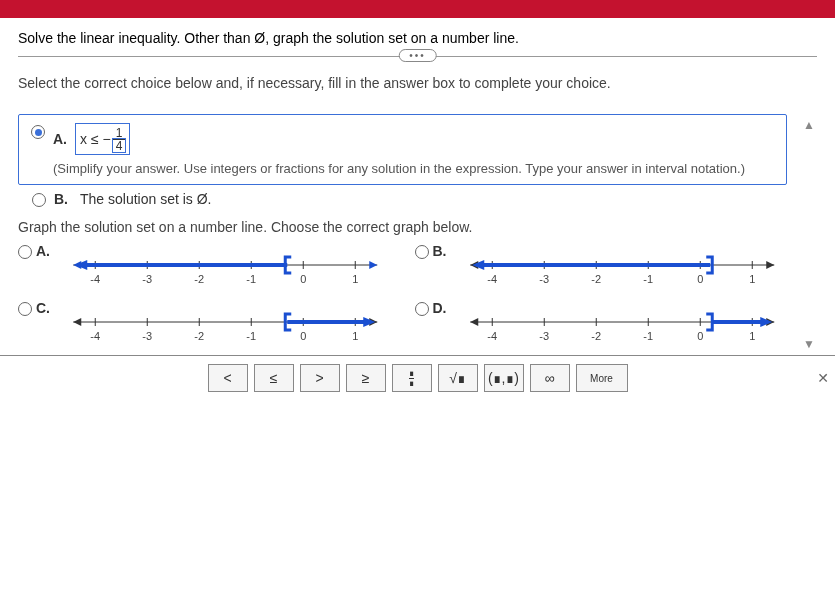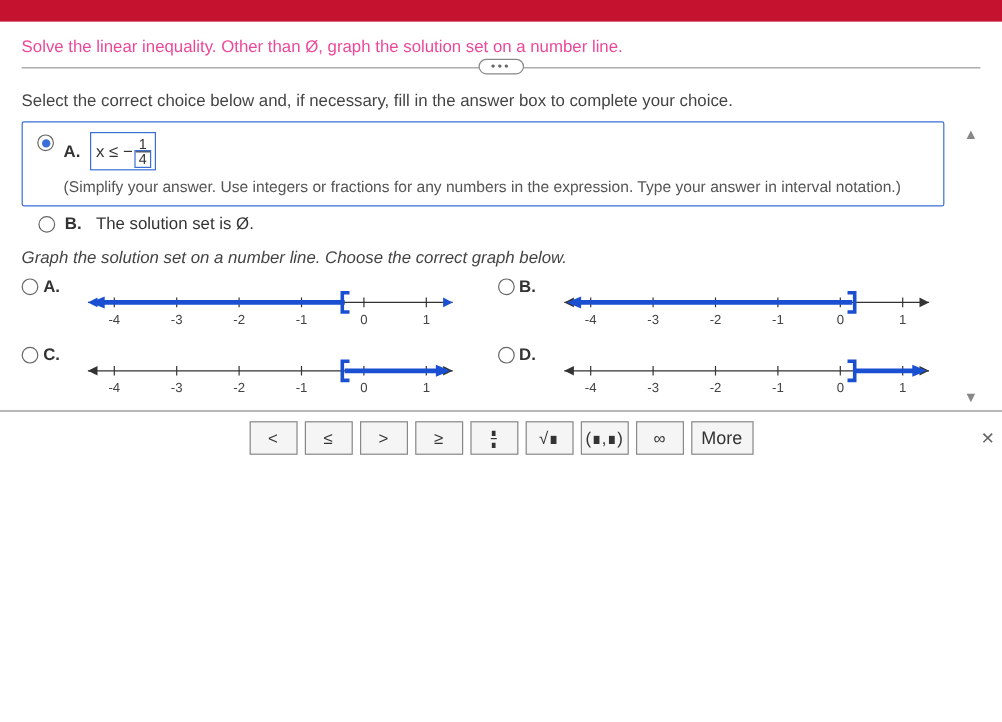--- a/index.html
+++ b/index.html
@@ -1,51 +1,51 @@
 <!DOCTYPE html>
 <html><head>
 <meta charset="utf-8">
 <style>
   * { box-sizing: border-box; margin: 0; padding: 0; }
   body { font-family: Arial, sans-serif; font-size: 14px; color: #333; background: #fff; width: 835px; }
   .topbar { background: #c4122f; height: 18px; }
   .content { padding: 12px 18px 0 18px; }
-  .question { color: #ec4899; margin-bottom: 10px; }
+  .question { color: #000000; margin-bottom: 10px; }
   .ineq { margin: 8px 0 14px 22px; font-size: 15px; }
   .hr { border: none; border-top: 1px solid #999; margin: 6px 0 0 0; position: relative; }
   .dots { position: absolute; left: 50%; top: -8px; transform: translateX(-50%); background: #fff; border: 1px solid #888; border-radius: 8px; padding: 0 10px; font-size: 10px; letter-spacing: 2px; color: #666; cursor: pointer; }
-  .instr { margin: 18px 0 10px 0; color: #444; }
+  .instr { margin: 18px 0 23px 0; color: #444; }
   .selected-box { border: 1.5px solid #3a6fd8; border-radius: 2px; padding: 8px 12px; margin: 0 14px 6px 0; display: flex; align-items: flex-start; gap: 8px; }
   .radio { width: 14px; height: 14px; border: 1.5px solid #666; border-radius: 50%; display: inline-flex; align-items: center; justify-content: center; flex-shrink: 0; margin-top: 2px; cursor: pointer; }
   .radio.sel::after { content: ""; width: 7px; height: 7px; background: #3a6fd8; border-radius: 50%; }
   .opt-body { flex: 1; }
   .opt-label { font-weight: bold; margin-right: 4px; }
   .answer-line { display: flex; align-items: center; flex-wrap: wrap; gap: 4px; }
   .input-box { border: 1.5px solid #3a6fd8; padding: 2px 4px; display: inline-flex; align-items: center; gap: 2px; min-width: 54px; height: 32px; }
   .frac { display: inline-flex; flex-direction: column; align-items: center; font-size: 12px; line-height: 1; }
   .frac .den { border-top: 1px solid #333; padding-top: 1px; }
   .frac .den.sel { border-top-color: #333; outline: 1.5px solid #3a6fd8; padding: 0 3px; }
   .hint { font-size: 13px; color: #555; margin-top: 6px; }
   .opt-row { display: flex; align-items: center; gap: 8px; margin: 6px 0 10px 14px; }
-  .graph-instr { margin: 12px 0 8px 0; color: #444; font-style: italic; }
+  .graph-instr { margin: 12px 0 8px 0; color: #444; }
   .graphs { display: grid; grid-template-columns: 1fr 1fr; gap: 8px 20px; padding: 0 10px 6px 0; }
   .graph-opt { display: flex; align-items: flex-start; gap: 6px; }
   .glabel { display: flex; align-items: center; gap: 4px; font-weight: bold; }
   .nl-wrap { flex: 1; padding-top: 10px; }
   svg.nl { width: 100%; height: 36px; }
   .axis { stroke: #333; stroke-width: 1; }
   .tick { stroke: #333; stroke-width: 1; }
   .ticklbl { font-size: 11px; fill: #444; text-anchor: middle; }
   .ray { stroke: #1a4fd1; stroke-width: 4; }
   .arrowhead { fill: #1a4fd1; }
   .bracket { stroke: #1a4fd1; stroke-width: 3; fill: none; }
   .scroll-arrow { width: 16px; text-align: center; color: #888; font-size: 12px; cursor: pointer; }
   .toolbar { border-top: 1px solid #888; padding: 8px 0 6px 0; display: flex; align-items: center; justify-content: center; gap: 6px; position: relative; }
   .tbutton { border: 1px solid #888; background: #f5f5f5; min-width: 40px; height: 28px; display: inline-flex; align-items: center; justify-content: center; font-size: 14px; cursor: pointer; }
-  .tbutton.wide { min-width: 52px; font-size: 15px; }
+  .tbutton.wide { min-width: 52px; font-size: 10px; }
   .tx { position: absolute; right: 6px; font-size: 14px; color: #666; cursor: pointer; }
   .frac-icon { display: inline-flex; flex-direction: column; align-items: center; font-size: 9px; line-height: 1; }
   .frac-icon span:last-child { border-top: 1px solid #333; }
   .container { position: relative; }
 </style>
 </head>
 <body>
 
 <div class="topbar"></div>
 
@@ -70,21 +70,21 @@
           <div class="answer-line">
             <span class="opt-label">A.</span>
             <span class="input-box">
               <span>x ≤ −</span>
               <span class="frac">
                 <span>1</span>
                 <span class="den sel">4</span>
               </span>
             </span>
           </div>
-          <div class="hint">(Simplify your answer. Use integers or fractions for any numbers in the expression. Type your answer in interval notation.)</div>
+          <div class="hint">(Simplify your answer. Use integers or fractions for any solution in the expression. Type your answer in interval notation.)</div>
         </div>
       </div>
 
       <div class="opt-row">
         <span class="radio"></span>
         <span class="opt-label">B.</span>
         <span>The solution set is Ø.</span>
       </div>
 
       <div class="graph-instr">Graph the solution set on a number line. Choose the correct graph below.</div>

